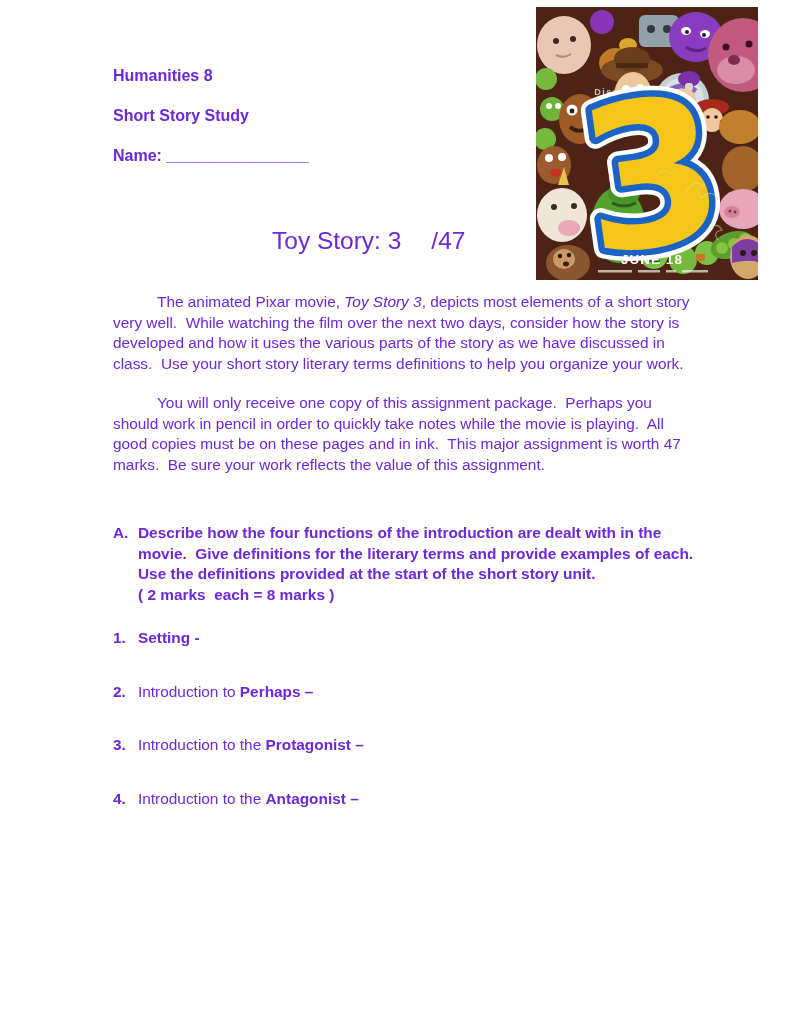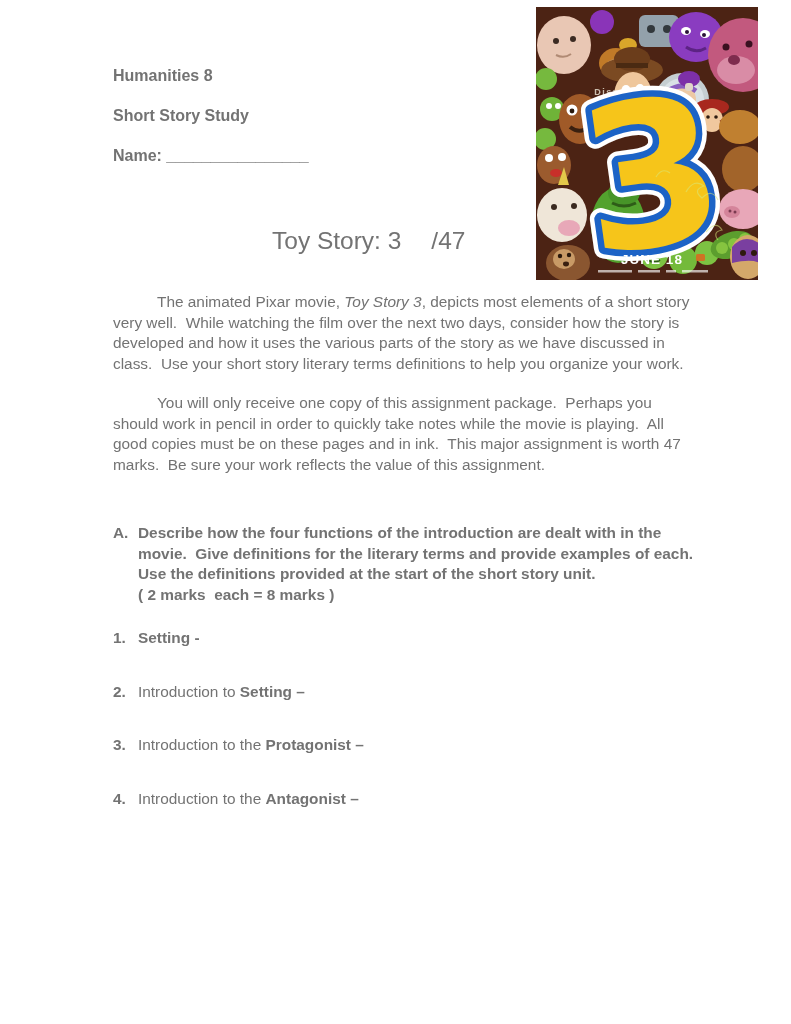--- a/index.html
+++ b/index.html
@@ -3,21 +3,21 @@
 <meta charset="utf-8">
 <style>
   * { margin: 0; padding: 0; box-sizing: border-box; }
   html, body { background: #ffffff; }
   .page {
     position: relative;
     width: 791px;
     height: 1024px;
     background: #ffffff;
     font-family: "Liberation Sans", sans-serif;
-    color: #737373;
+    color: #6d28d9;
     overflow: hidden;
     border-radius: 11px;
   }
 
   
   .doc-header {
     position: absolute;
     left: 113px;
     top: 66px;
   }
@@ -320,21 +320,21 @@
       <span class="sec-label">A.</span>
       <div class="sec-body">Describe how the four functions of the introduction are dealt with in the movie.  Give definitions for the literary terms and provide examples of each.  Use the definitions provided at the start of the short story unit.</div>
       <div class="sec-marks">( 2 marks  each = 8 marks )</div>
     </div>
 
     <ul class="q-list">
       <li class="q-item">
         <span class="q-num">1.</span><span></span><span class="q-term">Setting -</span>
       </li>
       <li class="q-item">
-        <span class="q-num">2.</span><span>Introduction to </span><span class="q-term">Setting –</span>
+        <span class="q-num">2.</span><span>Introduction to </span><span class="q-term">Perhaps –</span>
       </li>
       <li class="q-item">
         <span class="q-num">3.</span><span>Introduction to the </span><span class="q-term">Protagonist –</span>
       </li>
       <li class="q-item">
         <span class="q-num">4.</span><span>Introduction to the </span><span class="q-term">Antagonist –</span>
       </li>
     </ul>
 
   </div>

